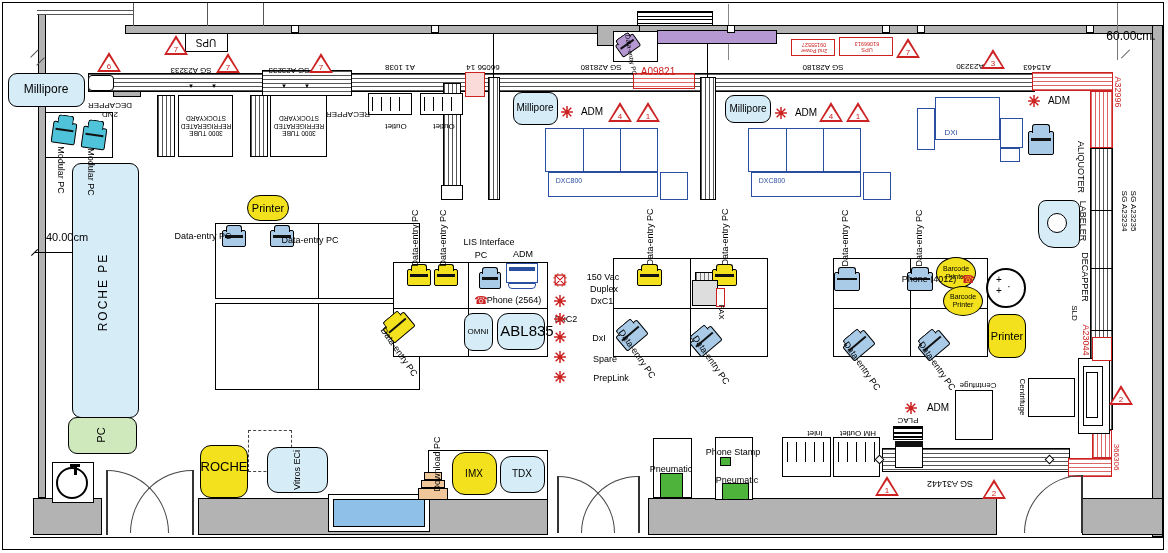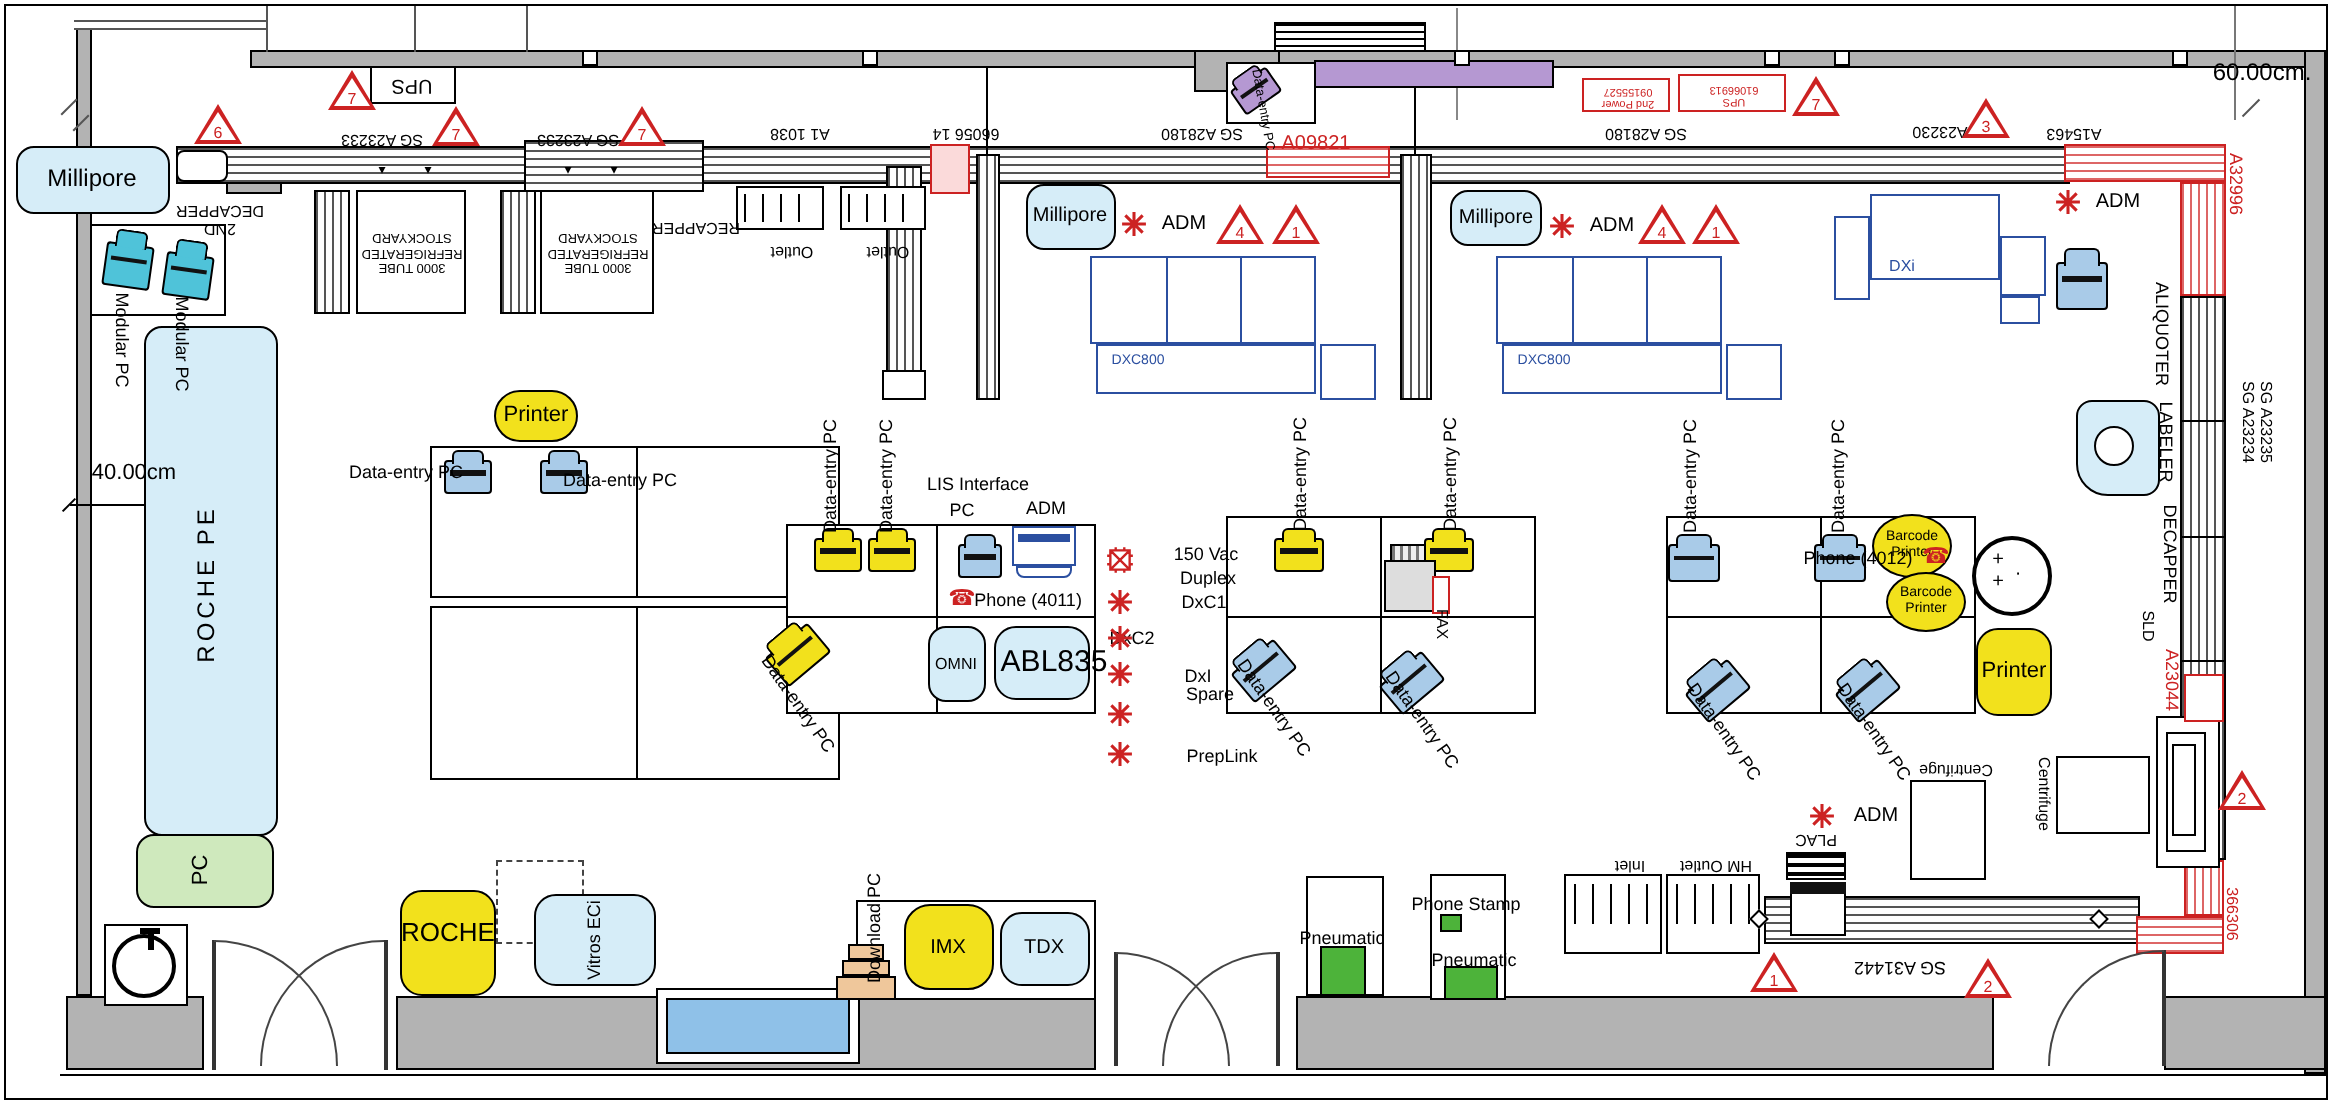--- a/index.html
+++ b/index.html
@@ -240,21 +240,21 @@
   <div class="lbl rccw" style="left:415px;top:238px">Data-entry PC</div>
   <div class="lbl rccw" style="left:443px;top:238px">Data-entry PC</div>
   <div class="pc bpc" style="left:479px;top:272px;width:22px;height:17px"></div>
   <div class="mbox" style="left:506px;top:263px;width:32px;height:20px"></div>
   <div class="abs" style="left:509px;top:267px;width:26px;height:4px;background:#2b4fa0;z-index:3"></div>
   <div class="mbox" style="left:508px;top:283px;width:28px;height:6px;border-radius:0 0 4px 4px"></div>
   <div class="lbl" style="left:489px;top:242px">LIS Interface</div>
   <div class="lbl" style="left:481px;top:255px">PC</div>
   <div class="lbl" style="left:523px;top:254px">ADM</div>
   <div class="lbl s11 red" style="left:481px;top:300px">☎</div>
-  <div class="lbl" style="left:514px;top:300px">Phone (4011)</div>
+  <div class="lbl" style="left:514px;top:300px">Phone (2564)</div>
   <div class="box rb lblue" style="left:464px;top:313px;width:29px;height:38px;z-index:4"></div>
   <div class="lbl s8" style="left:478px;top:332px">OMNI</div>
   <div class="box lblue" style="left:497px;top:313px;width:48px;height:37px;border-radius:11px;z-index:4"></div>
   <div class="lbl s15" style="left:527px;top:331px">ABL835</div>
   <div class="pc ypc" style="left:385px;top:318px;width:28px;height:19px;transform:rotate(-40deg)"></div>
   <div class="lbl r55" style="left:399px;top:352px">Data-entry PC</div>
 
   <svg class="ast" style="left:560px;top:280px;width:15px;height:15px" viewBox="0 0 14 14">
     <path d="M2.5 2.5h9v9h-9zM2.5 2.5l9 9M11.5 2.5l-9 9M1 5h2M1 9h2M11 5h2M11 9h2M5 1v2M9 1v2M5 11v2M9 11v2" stroke="#c22" stroke-width="1.1" fill="none"></path>
   </svg>
@@ -271,21 +271,21 @@
       <path d="M6 .5V11.5M.5 6H11.5M2 2l8 8M10 2l-8 8" stroke="#c22" stroke-width="1.4" fill="none"></path>
     </svg>
   <svg class="ast" style="left:560px;top:377px" viewBox="0 0 12 12">
       <path d="M6 .5V11.5M.5 6H11.5M2 2l8 8M10 2l-8 8" stroke="#c22" stroke-width="1.4" fill="none"></path>
     </svg>
   <div class="lbl" style="left:603px;top:277px">150 Vac</div>
   <div class="lbl" style="left:604px;top:289px">Duplex</div>
   <div class="lbl" style="left:602px;top:301px">DxC1</div>
   <div class="lbl" style="left:566px;top:319px">DxC2</div>
   <div class="lbl" style="left:599px;top:338px">DxI</div>
-  <div class="lbl" style="left:605px;top:347px">Spare</div>
+  <div class="lbl" style="left:605px;top:359px">Spare</div>
   <div class="lbl" style="left:611px;top:378px">PrepLink</div>
 
   <div class="box b15" style="left:613px;top:258px;width:155px;height:99px;z-index:2"></div>
   <div class="abs" style="left:690px;top:258px;width:1px;height:99px;background:#000;z-index:3"></div>
   <div class="abs" style="left:613px;top:308px;width:155px;height:1px;background:#000;z-index:3"></div>
   <div class="pc ypc" style="left:637px;top:269px;width:25px;height:17px"></div>
   <div class="pc ypc" style="left:712px;top:269px;width:25px;height:17px"></div>
   <div class="lbl rccw" style="left:650px;top:237px">Data-entry PC</div>
   <div class="lbl rccw" style="left:725px;top:237px">Data-entry PC</div>
   <div class="abs" style="left:692px;top:280px;width:26px;height:26px;background:#ddd;border:1px solid #000;z-index:4"></div>

